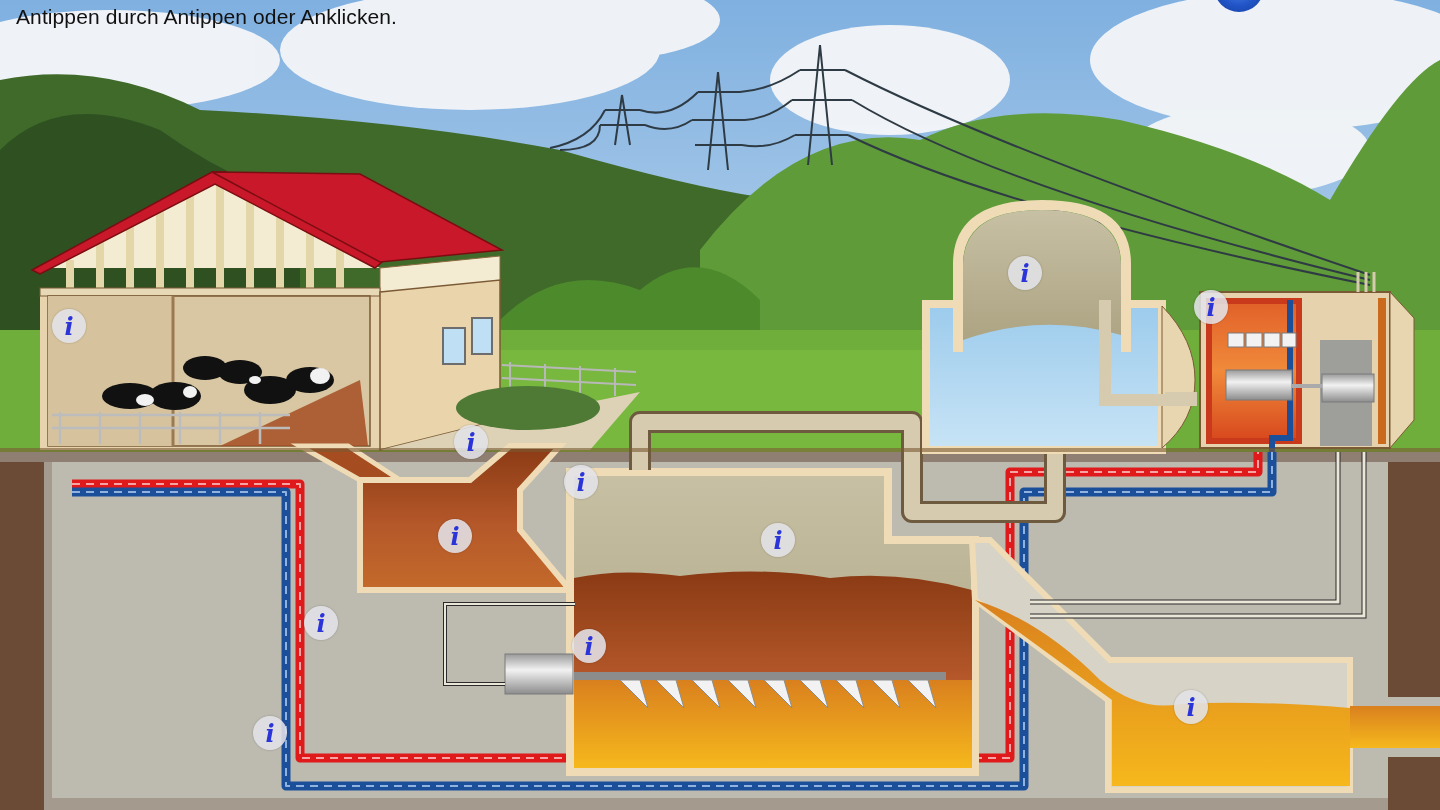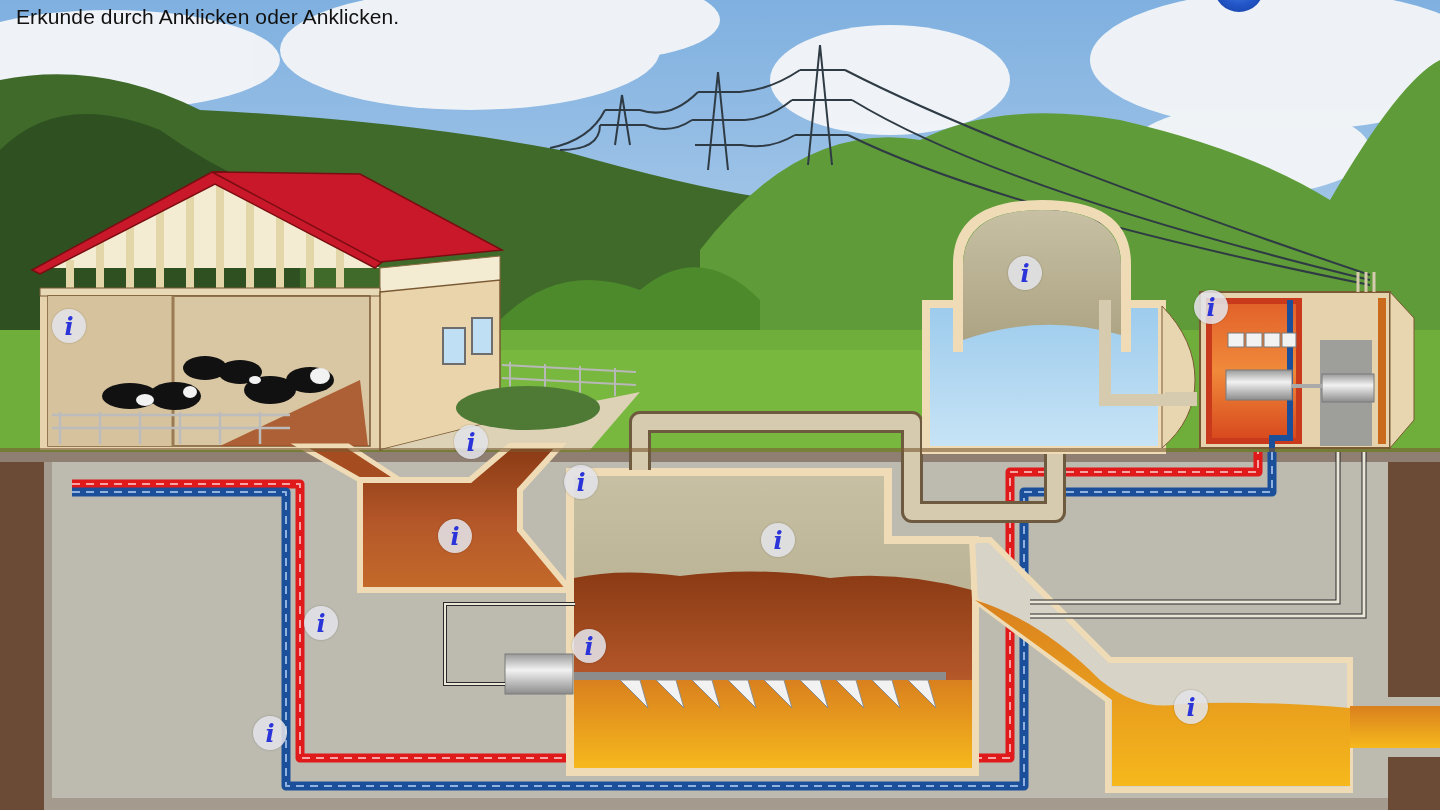--- a/index.html
+++ b/index.html
@@ -223,21 +223,21 @@
     <g stroke="#d6cbae" stroke-width="3">
         <line x1="1358" y1="272" x2="1358" y2="292"></line>
         <line x1="1366" y1="272" x2="1366" y2="292"></line>
         <line x1="1374" y1="272" x2="1374" y2="292"></line>
       </g>
   </g>
 
   <rect x="0" y="448" width="1440" height="4" fill="#7a5a34" opacity="0.6"></rect>
 </svg>
 
-<div class="instruction">Erkunde durch Anklicken oder Anklicken.</div>
+<div class="instruction">Antippen durch Antippen oder Anklicken.</div>
 <div class="corner-ball"></div>
 
 <div id="hotspots">
     <div class="hotspot" style="left: 69px; top: 326px;">
       <span class="glyph">i</span>
     </div>
     <div class="hotspot" style="left: 471px; top: 442px;">
       <span class="glyph">i</span>
     </div>
     <div class="hotspot" style="left: 455px; top: 536px;">

